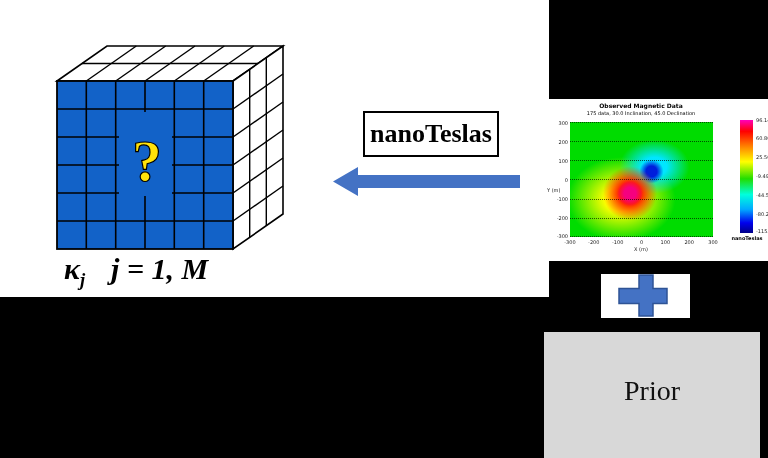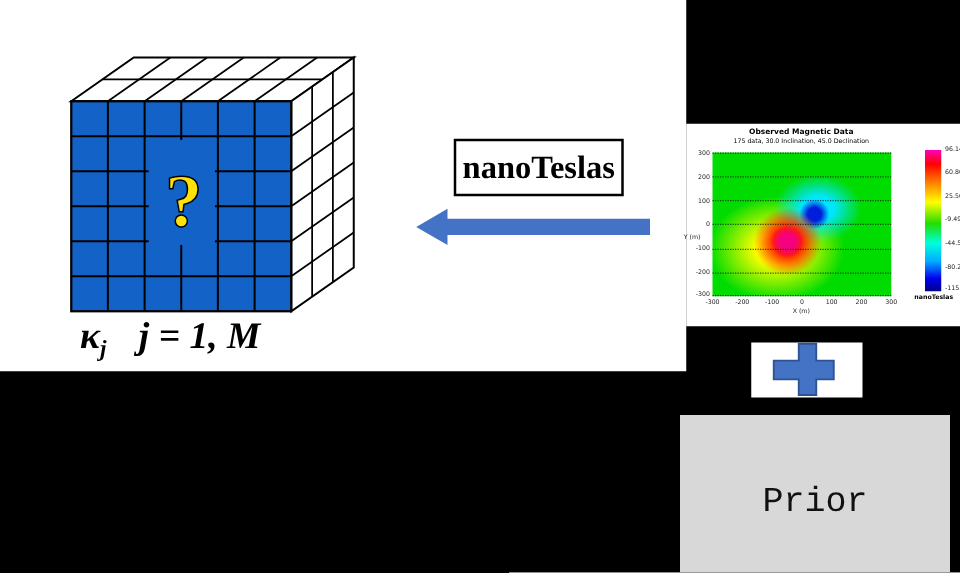--- a/index.html
+++ b/index.html
@@ -40,22 +40,22 @@
   .cbar{position:absolute;left:191px;top:21px;width:13px;height:113px;
         background:linear-gradient(to bottom,#FF00BB 0%,#FF0000 10%,#FF8800 24%,#FFFF00 37%,
                    #22DD00 52%,#00FFDD 66%,#00AAFF 79%,#0000EE 91%,#000088 100%);}
   .cblab{position:absolute;left:207px;font-size:5px;color:#222;font-family:"DejaVu Sans",sans-serif;white-space:nowrap;}
   .cbunit{position:absolute;left:178px;top:136px;width:40px;text-align:center;font-size:5px;font-weight:bold;
           color:#000;font-family:"DejaVu Sans",sans-serif;}
 
   .plus-box{position:absolute;left:601px;top:274px;width:89px;height:44px;background:#fff;
             display:flex;align-items:center;justify-content:center;}
   .prior-box{position:absolute;left:544px;top:332px;width:216px;height:126px;background:#D8D8D8;
-             text-align:center;padding-top:52px;box-sizing:border-box;
-             font-family:Liberation Mono, monospace;font-size:28px;color:#111;line-height:37px;}
+             text-align:center;padding-top:40px;box-sizing:border-box;
+             font-family:Liberation Serif, serif;font-size:28px;color:#111;line-height:37px;}
 </style>
 </head>
 <body>
 
 <div class="slide">
 
   <div class="panel-white-left">
 
     <svg class="cube-svg" width="549" height="297" viewBox="0 0 549 297">
 

